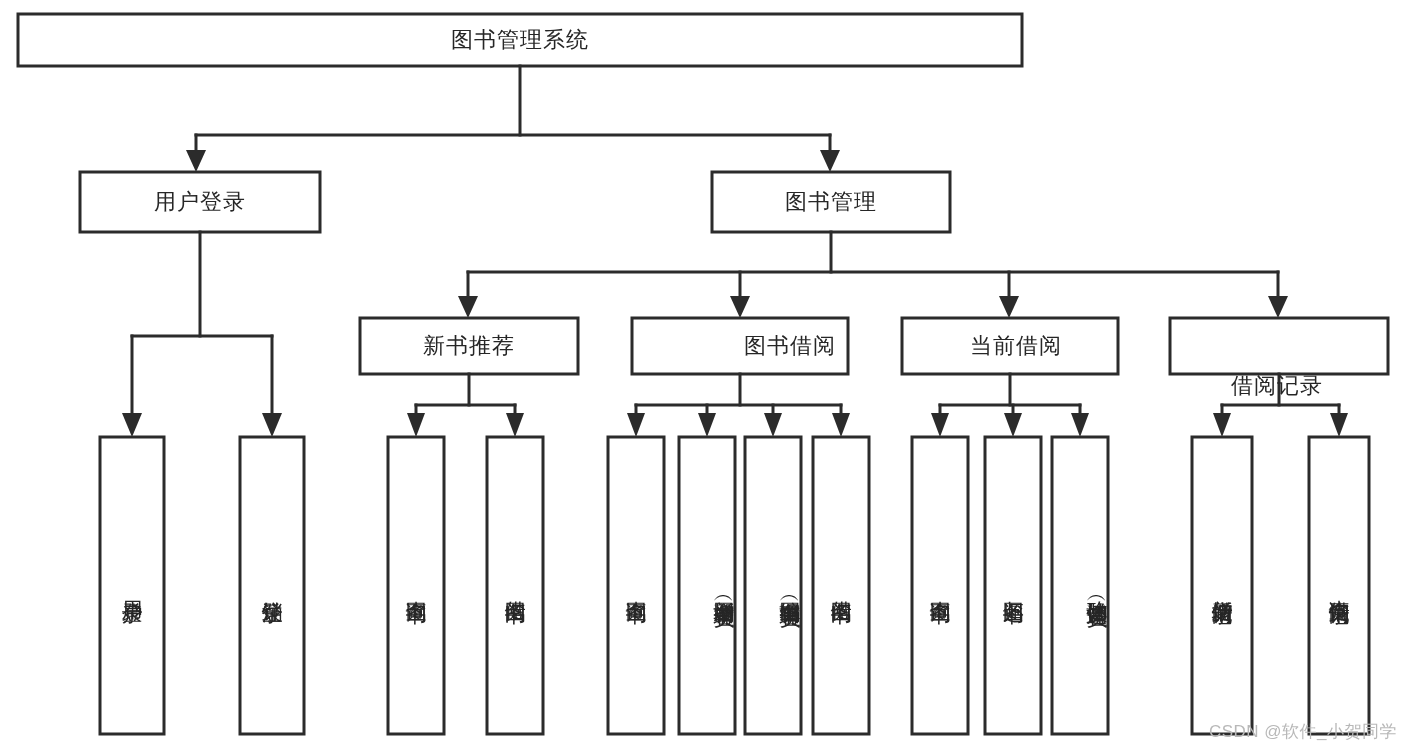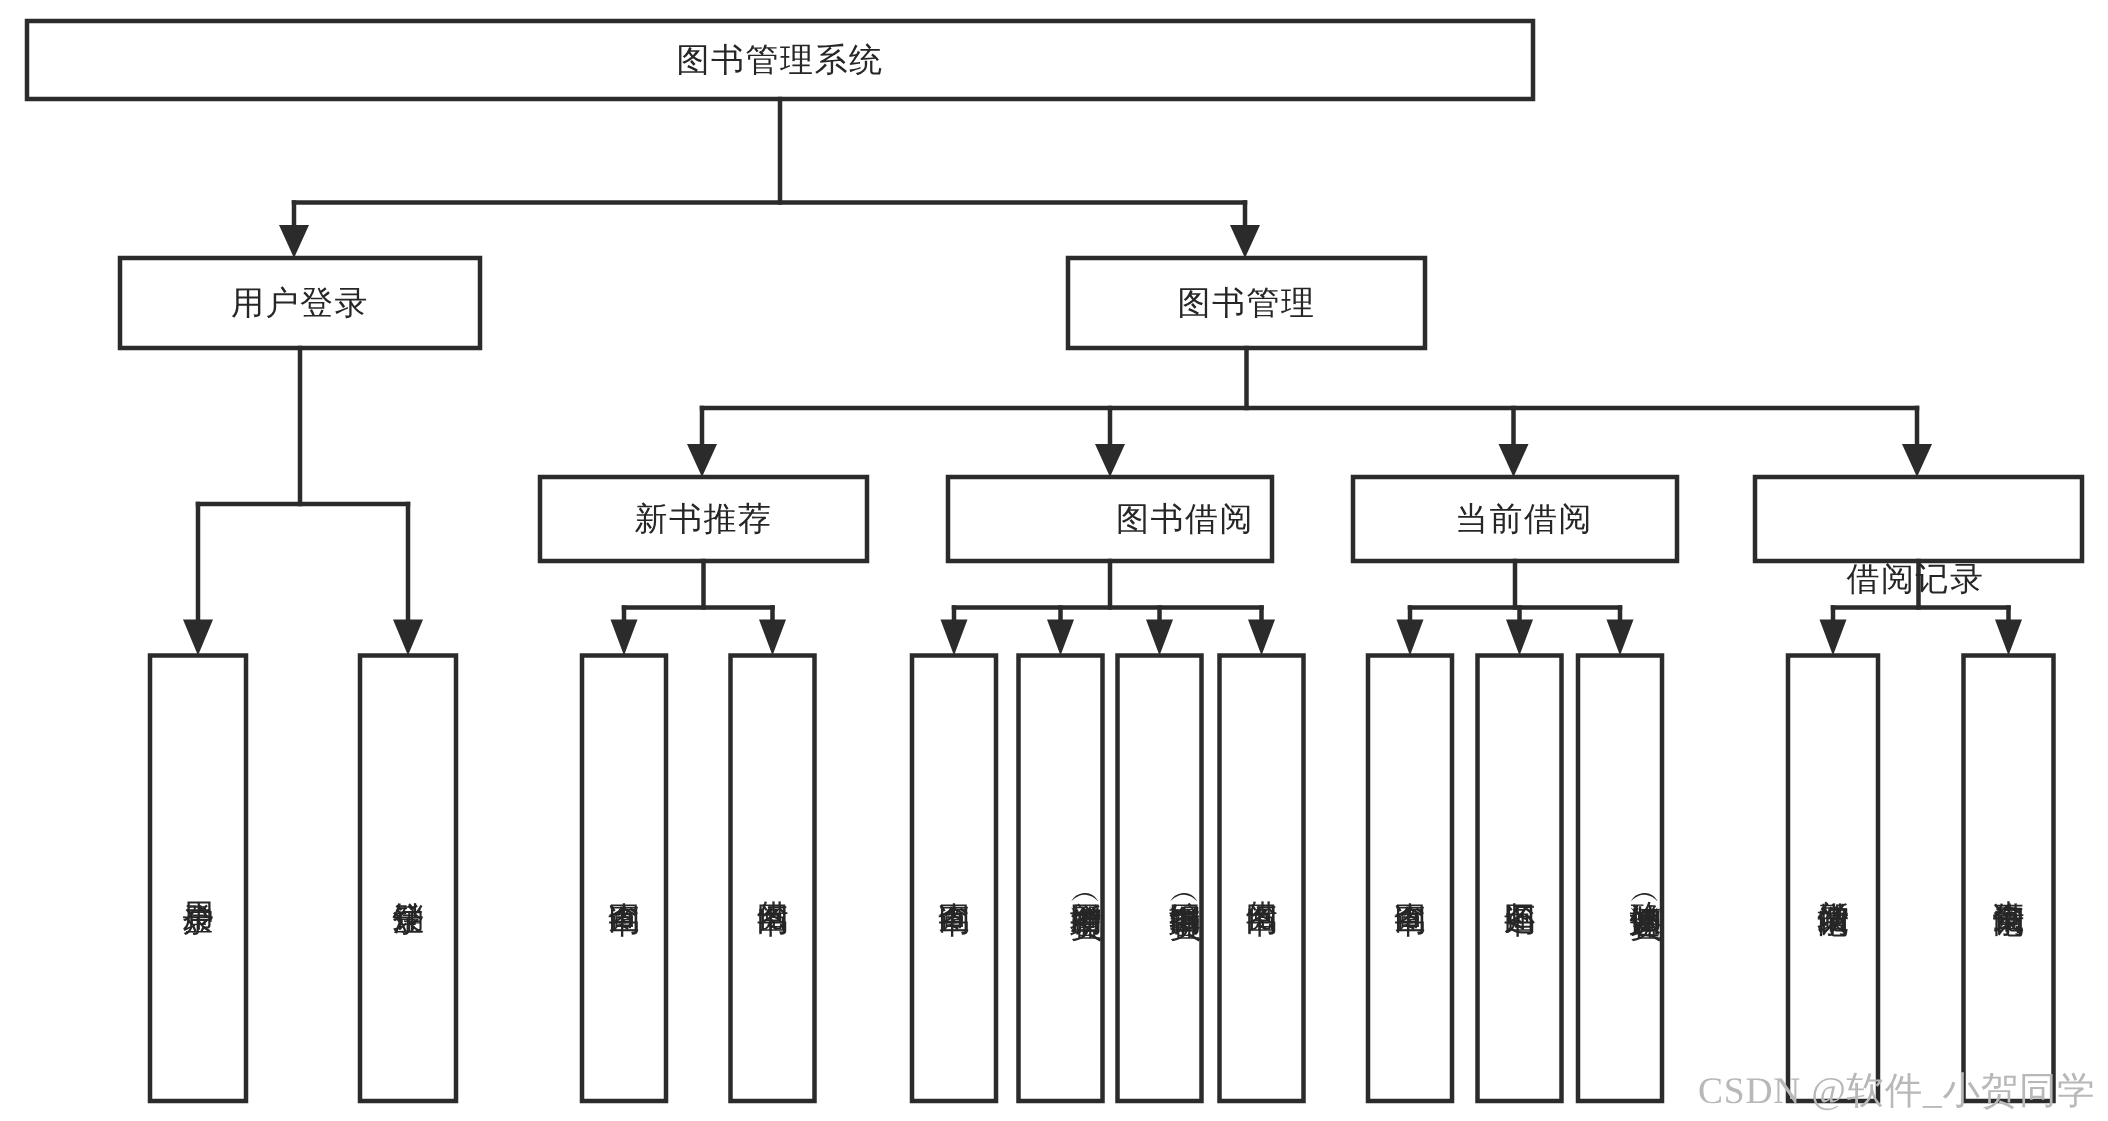--- a/index.html
+++ b/index.html
@@ -68,22 +68,22 @@
     align-items: center;
     justify-content: center;
     text-align: center;
     pointer-events: none;
     white-space: nowrap;
   }
   #watermark {
     position: absolute;
     right: 8px;
     bottom: 4px;
-    font-family: Liberation Serif, serif;
-    font-size: 25px;
+    font-family: Liberation Sans, sans-serif;
+    font-size: 17px;
     color: #b8b8b8;
     letter-spacing: 0.5px;
     white-space: nowrap;
   }
 </style>
 </head>
 <body>
 
 <div id="diagram-root">
 

